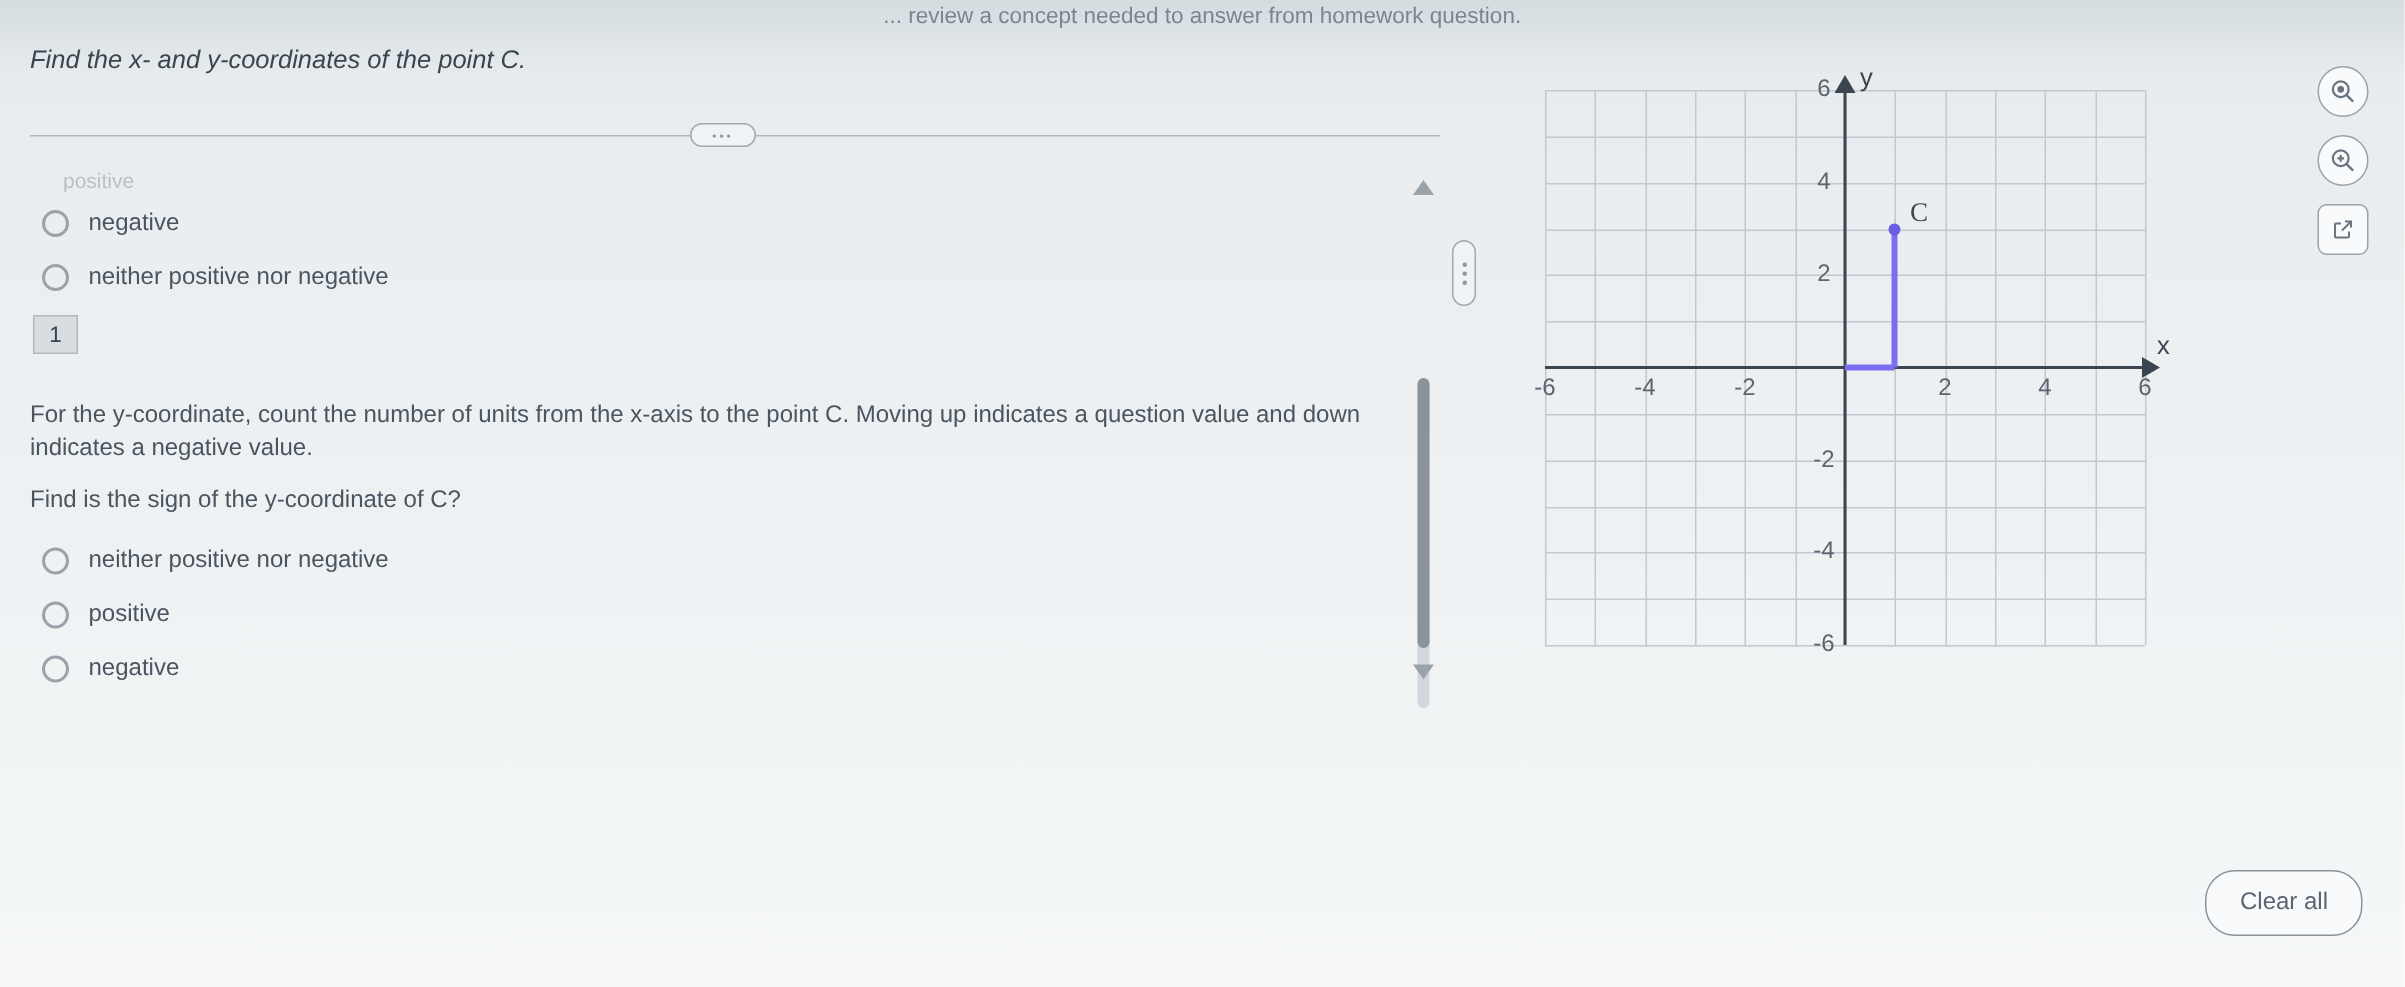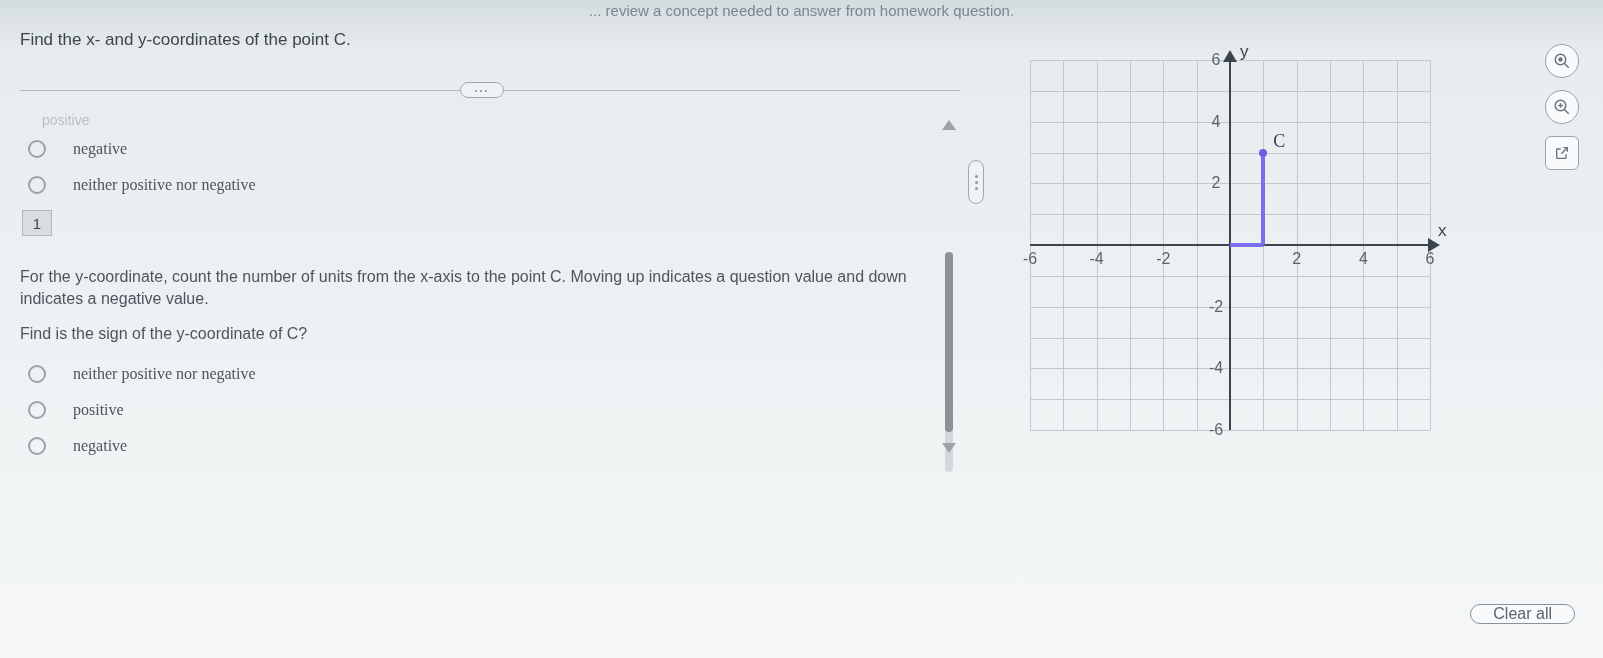--- a/index.html
+++ b/index.html
@@ -24,20 +24,21 @@
       padding: 10px 20px;
     }
     .left-col {
       flex: 0 0 940px;
       position: relative;
     }
     .q-title {
       font-size: 17px;
       color: #3a4550;
       margin-bottom: 30px;
+      font-style: italic;
     }
     .divider-row {
       position: relative;
       height: 20px;
       margin-bottom: 12px;
     }
     .hr-line {
       border: none;
       border-top: 1px solid #b0b8c0;
       width: 100%;
@@ -60,24 +61,23 @@
       letter-spacing: 2px;
       color: #90989f;
     }
     .scroll-content {
       position: relative;
       padding-right: 40px;
     }
     .radio-row {
       display: flex;
       align-items: center;
-      gap: 27px;
+      gap: 13px;
       margin: 6px 0 6px 8px;
       padding: 6px 0;
-      font-family: Liberation Serif, serif;
     }
     .radio-circle {
       width: 18px;
       height: 18px;
       border: 2px solid #9aa2aa;
       border-radius: 50%;
       flex-shrink: 0;
       cursor: pointer;
     }
     .radio-label {
@@ -248,21 +248,21 @@
       align-items: center;
       justify-content: center;
       cursor: pointer;
       color: #6a7580;
     }
     .tool-btn.sq { border-radius: 6px; }
     .clear-btn {
       position: absolute;
       right: 28px;
       bottom: 34px;
-      padding: 0 22px;
+      padding: 12px 22px;
       border: 1.5px solid #8a929a;
       border-radius: 20px;
       background: #f8fafb;
       font-size: 16px;
       color: #5a6570;
       cursor: pointer;
     }
   </style>
 </head>
 <body>

